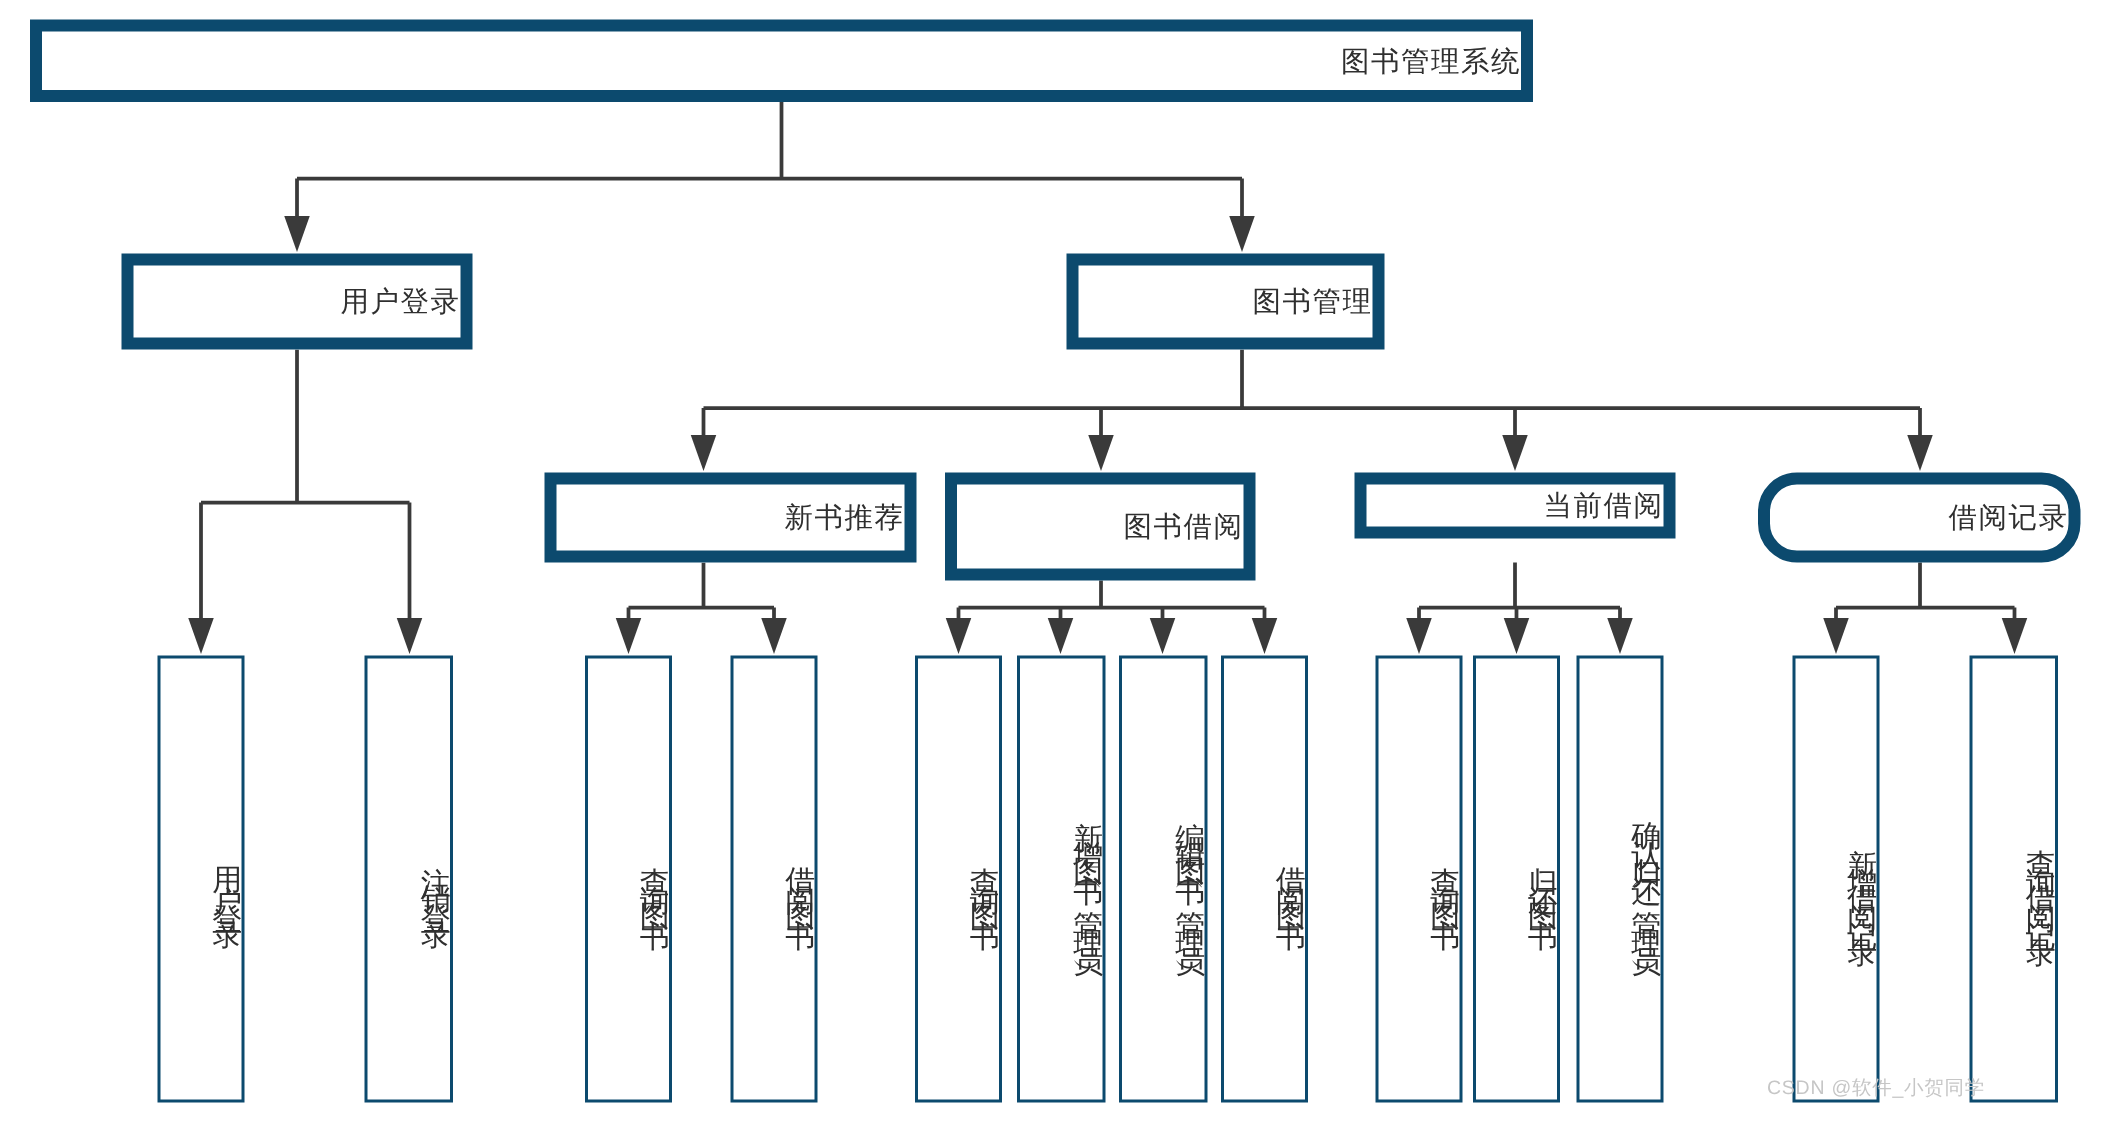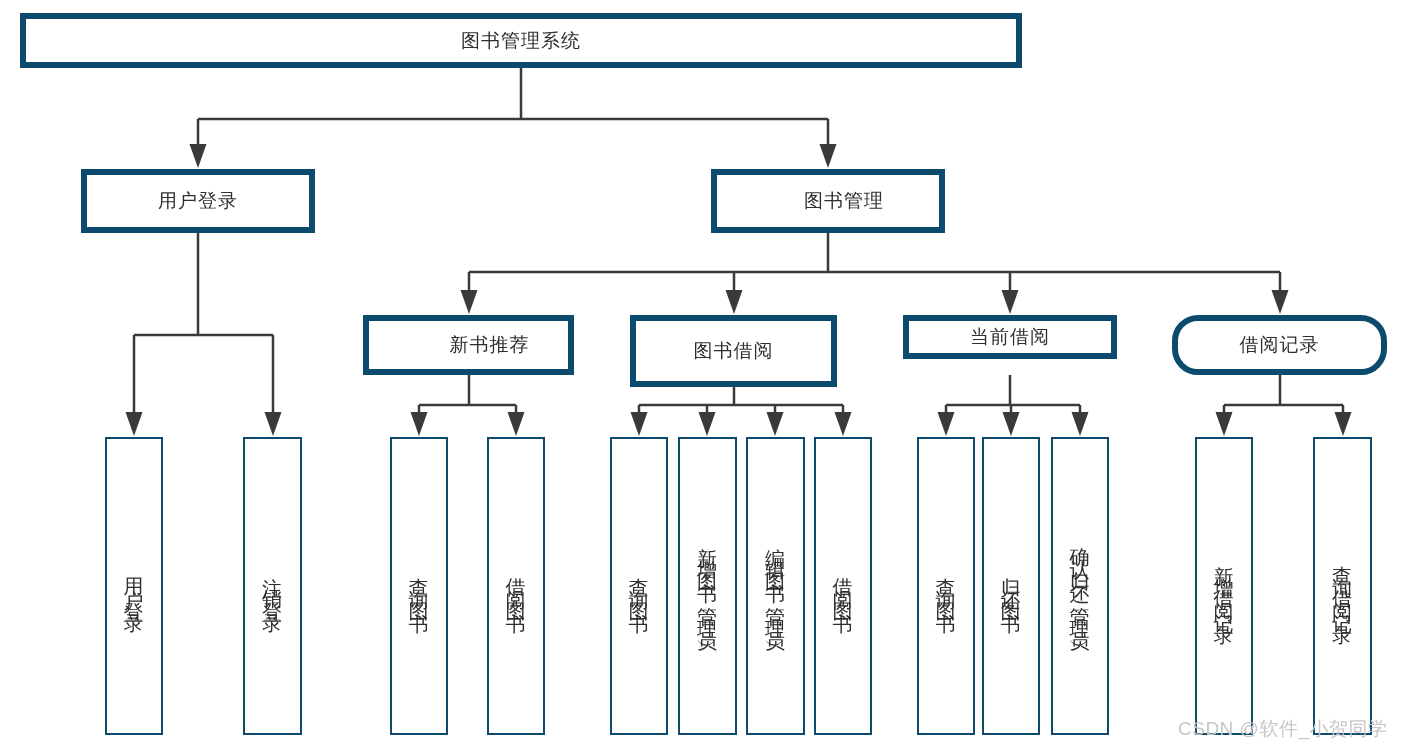--- a/index.html
+++ b/index.html
@@ -14,24 +14,24 @@
   .connector-layer {
     position: absolute;
     left: 0; top: 0;
     width: 1405px; height: 747px;
     z-index: 1;
   }
   .node {
     position: absolute;
     box-sizing: border-box;
     background: #ffffff;
-    border: 6px solid #0c4a6e;
+    border: 8px solid #0c4a6e;
     display: flex;
     align-items: center;
-    justify-content: center;
+    justify-content: flex-end;
     color: #2f2f2f;
     z-index: 2;
   }
   .h-node span {
     font-size: 19px;
     letter-spacing: 1px;
     white-space: nowrap;
   }
   .v-node { border-width: 2px; }
   .v-node span {
@@ -39,23 +39,23 @@
     text-orientation: mixed;
     font-size: 20px;
     letter-spacing: 12px;
     line-height: 1;
     white-space: nowrap;
   }
   
   .n-root            { left: 20px;   top: 13px;  width: 1002px; height: 55px; }
   
   .n-user-login      { left: 81px;   top: 169px; width: 234px;  height: 64px; }
-  .n-book-mgmt       { left: 711px;  top: 169px; width: 234px;  height: 64px; padding-left: 32px; }
-  
-  .n-new-books       { left: 363px;  top: 315px; width: 211px;  height: 60px; padding-left: 42px; }
+  .n-book-mgmt       { left: 711px;  top: 169px; width: 212px;  height: 64px; padding-left: 32px; }
+  
+  .n-new-books       { left: 363px;  top: 315px; width: 248px;  height: 60px; padding-left: 42px; }
   .n-book-borrow     { left: 630px;  top: 315px; width: 207px;  height: 72px; }
   .n-current-borrow  { left: 903px;  top: 315px; width: 214px;  height: 44px; }
   .n-borrow-records  { left: 1172px; top: 315px; width: 215px;  height: 60px; border-radius: 26px; }
   
   .leaf { top: 437px; height: 298px; }
   .n-leaf-user-login { left: 105px;  width: 58px; }
   .n-leaf-logout     { left: 243px;  width: 59px; }
   .n-leaf-nb-query   { left: 390px;  width: 58px; }
   .n-leaf-nb-borrow  { left: 487px;  width: 58px; }
   .n-leaf-bb-query   { left: 610px;  width: 58px; }
@@ -64,21 +64,21 @@
   .n-leaf-bb-borrow  { left: 814px;  width: 58px; }
   .n-leaf-cb-query   { left: 917px;  width: 58px; }
   .n-leaf-cb-return  { left: 982px;  width: 58px; }
   .n-leaf-cb-confirm { left: 1051px; width: 58px; }
   .n-leaf-br-add     { left: 1195px; width: 58px; }
   .n-leaf-br-query   { left: 1313px; width: 59px; }
   .watermark {
     position: absolute;
     left: 1178px;
     top: 716px;
-    font-size: 19px;
+    font-size: 13px;
     letter-spacing: 0.5px;
     color: #c6c6c6;
     z-index: 3;
     white-space: nowrap;
   }
 </style>
 </head>
 <body>
 
 <div class="canvas">

